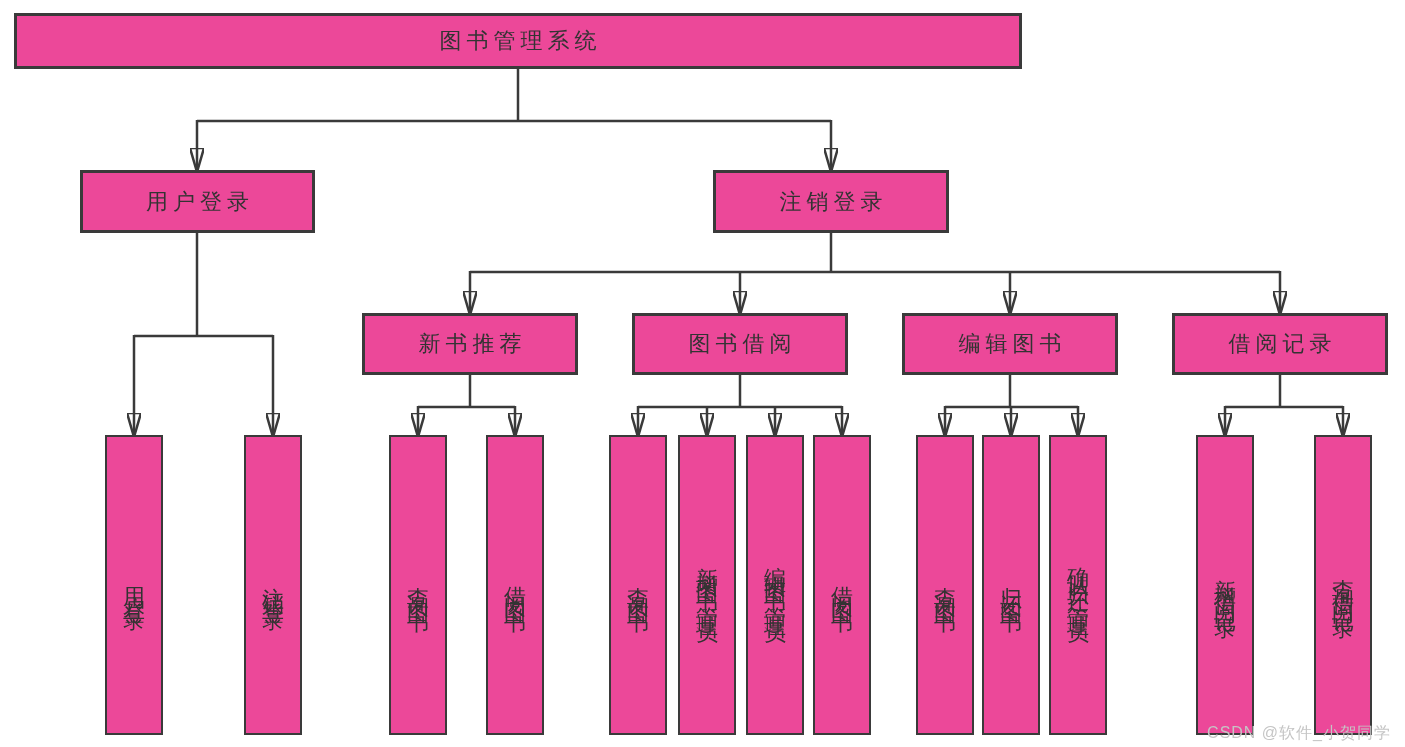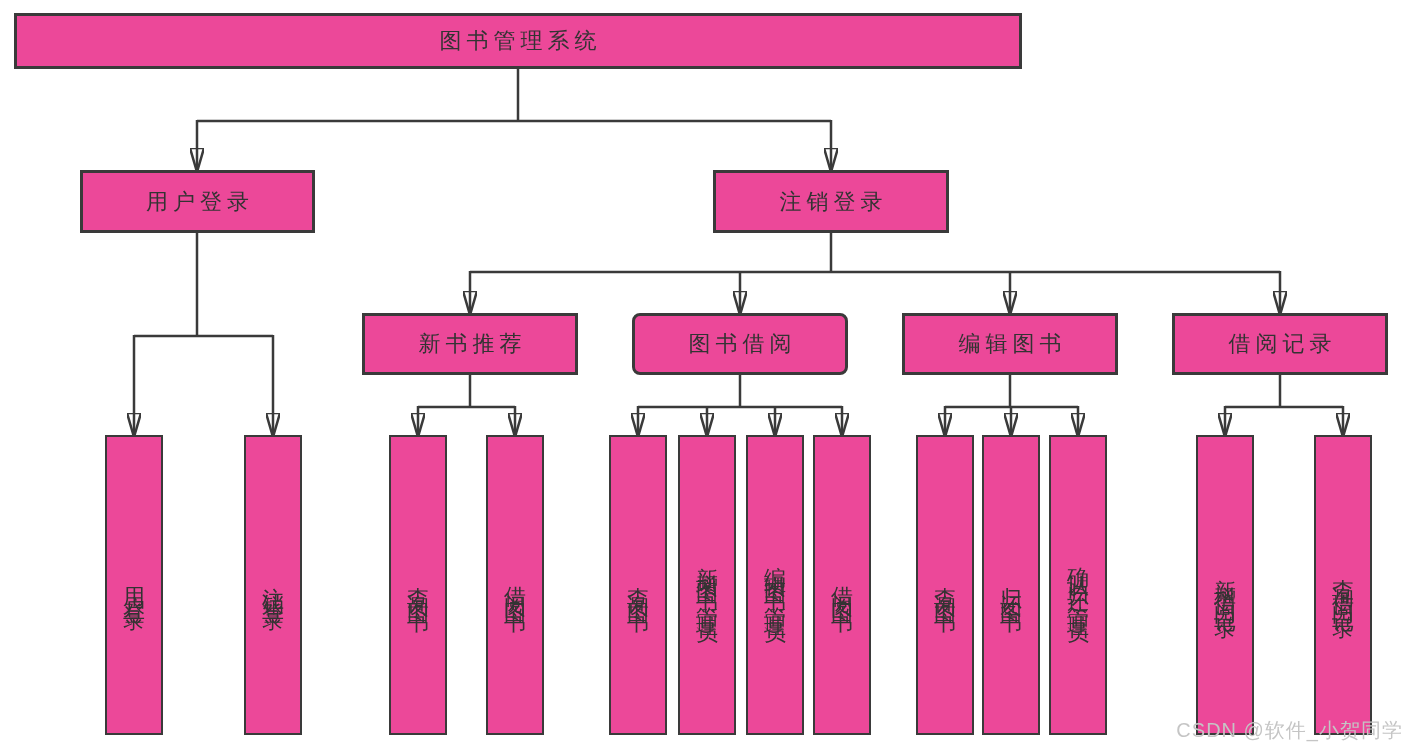--- a/index.html
+++ b/index.html
@@ -44,23 +44,23 @@
   .leaf .vtext {
     writing-mode: vertical-rl;
     text-orientation: mixed;
     letter-spacing: 8px;
     font-size: 22px;
     color: #333333;
     line-height: 1;
   }
   .watermark {
     position: absolute;
-    right: 2px;
+    right: 14px;
     bottom: 3px;
-    font-size: 20px;
+    font-size: 16px;
     color: #c5c5c5;
     letter-spacing: 1px;
     z-index: 10;
     white-space: nowrap;
   }
 </style>
 </head>
 <body>
 
 <div id="canvas">
@@ -112,21 +112,21 @@
     <line x1="1225" y1="406" x2="1225" y2="435" marker-end="url(#arrow)"></line>
     <line x1="1343" y1="406" x2="1343" y2="435" marker-end="url(#arrow)"></line>
   </svg>
 
   <div class="node" style="left:14px; top:13px; width:1008px; height:56px;">图书管理系统</div>
 
   <div class="node" style="left:80px; top:170px; width:235px; height:63px;">用户登录</div>
   <div class="node" style="left:713px; top:170px; width:236px; height:63px;">注销登录</div>
 
   <div class="node" style="left:362px; top:313px; width:216px; height:62px;text-align:right;">新书推荐</div>
-  <div class="node" style="left:632px; top:313px; width:216px; height:62px;border-radius:8px;">图书借阅</div>
+  <div class="node" style="left:632px; top:313px; width:216px; height:62px;">图书借阅</div>
   <div class="node" style="left:902px; top:313px; width:216px; height:62px;">编辑图书</div>
   <div class="node" style="left:1172px; top:313px; width:216px; height:62px;">借阅记录</div>
 
   <div class="node leaf" style="left:105px; top:435px; width:58px; height:300px;">
     <span class="vtext">用户登录</span>
   </div>
   <div class="node leaf" style="left:244px; top:435px; width:58px; height:300px;">
     <span class="vtext">注销登录</span>
   </div>
 

